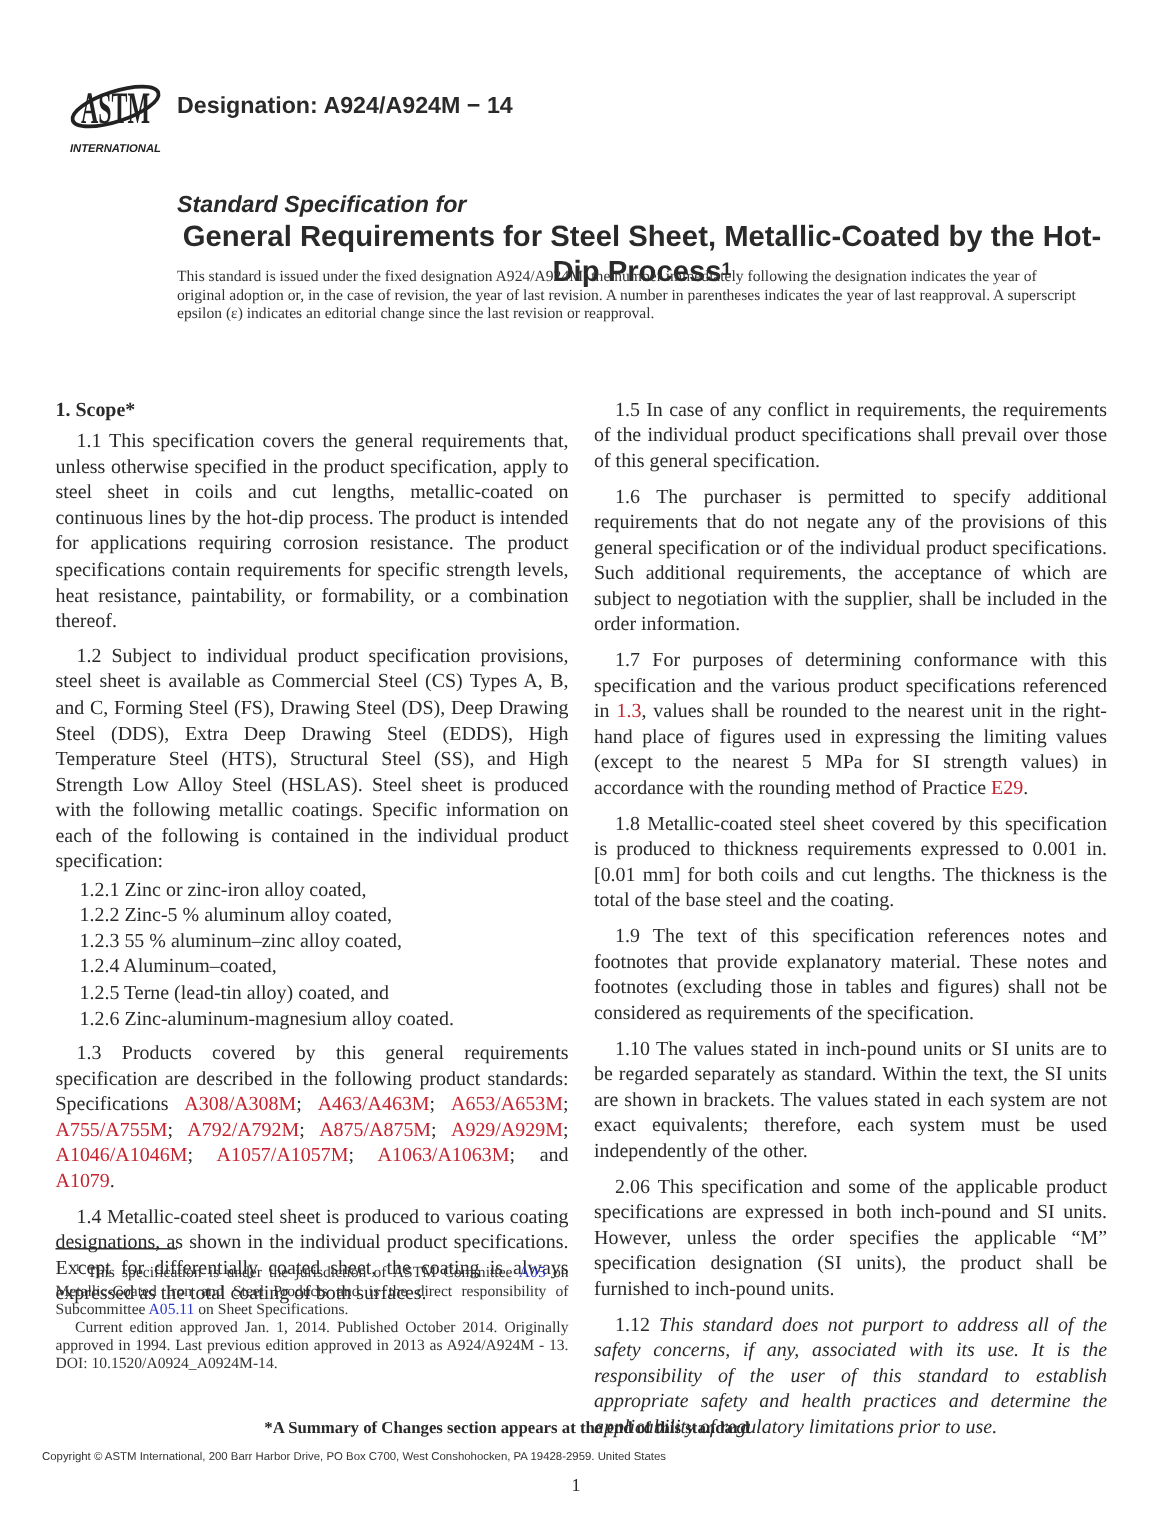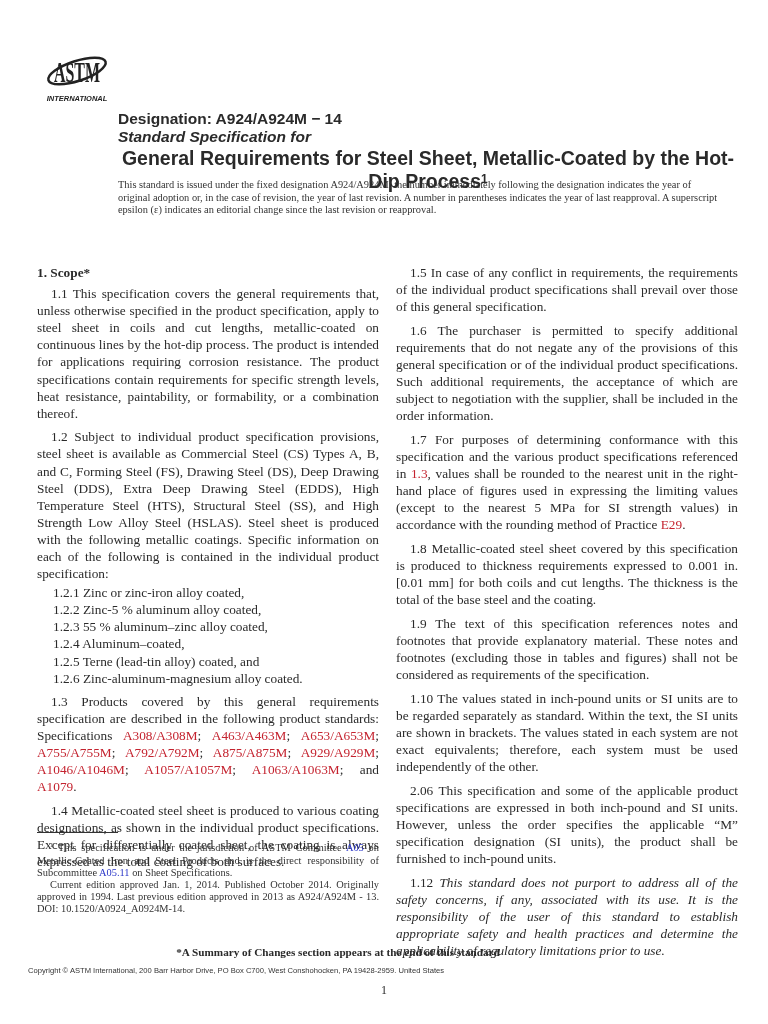--- a/index.html
+++ b/index.html
@@ -1,18 +1,18 @@
 <!DOCTYPE html>
 <html><head>
 <meta charset="utf-8">
 <style>
   html, body { margin: 0; padding: 0; background: #ffffff; }
   body { width: 768px; height: 1024px; position: relative; overflow: hidden; color: #2a2a2a; font-family: "Liberation Serif", serif; }
   .logo { position: absolute; left: 44px; top: 44px; width: 66px; height: 62px; }
-  .designation { position: absolute; left: 118px; top: 62px; font-family: "Liberation Sans", sans-serif; font-weight: bold; font-size: 15.5px; color: #2a2a2a; margin-top: 48px; }
+  .designation { position: absolute; left: 118px; top: 62px; font-family: "Liberation Sans", sans-serif; font-weight: bold; font-size: 15.5px; color: #2a2a2a; }
   .title-block { position: absolute; left: 118px; top: 128px; width: 620px; font-family: "Liberation Sans", sans-serif; font-weight: bold; color: #2a2a2a; }
   .title-pre { font-size: 15.5px; line-height: 18px; font-style: italic; }
   .title-main { font-size: 19.5px; line-height: 23px; margin-top: 1px; text-align: center; }
   .title-main sup { font-size: 12px; vertical-align: top; position: relative; top: -2px; }
   .notice { position: absolute; left: 118px; top: 179px; width: 605px; font-size: 10.4px; line-height: 12.6px; color: #333; }
   .col { position: absolute; top: 264px; width: 342px; font-size: 13.3px; line-height: 17.1px; text-align: justify; }
   .col-left { left: 37px; }
   .col-right { left: 396px; }
   .col p { margin: 0 0 6.5px 0; text-indent: 14px; }
   .heading { font-weight: bold; margin: 0 0 4px 0; font-size: 13.3px; }

